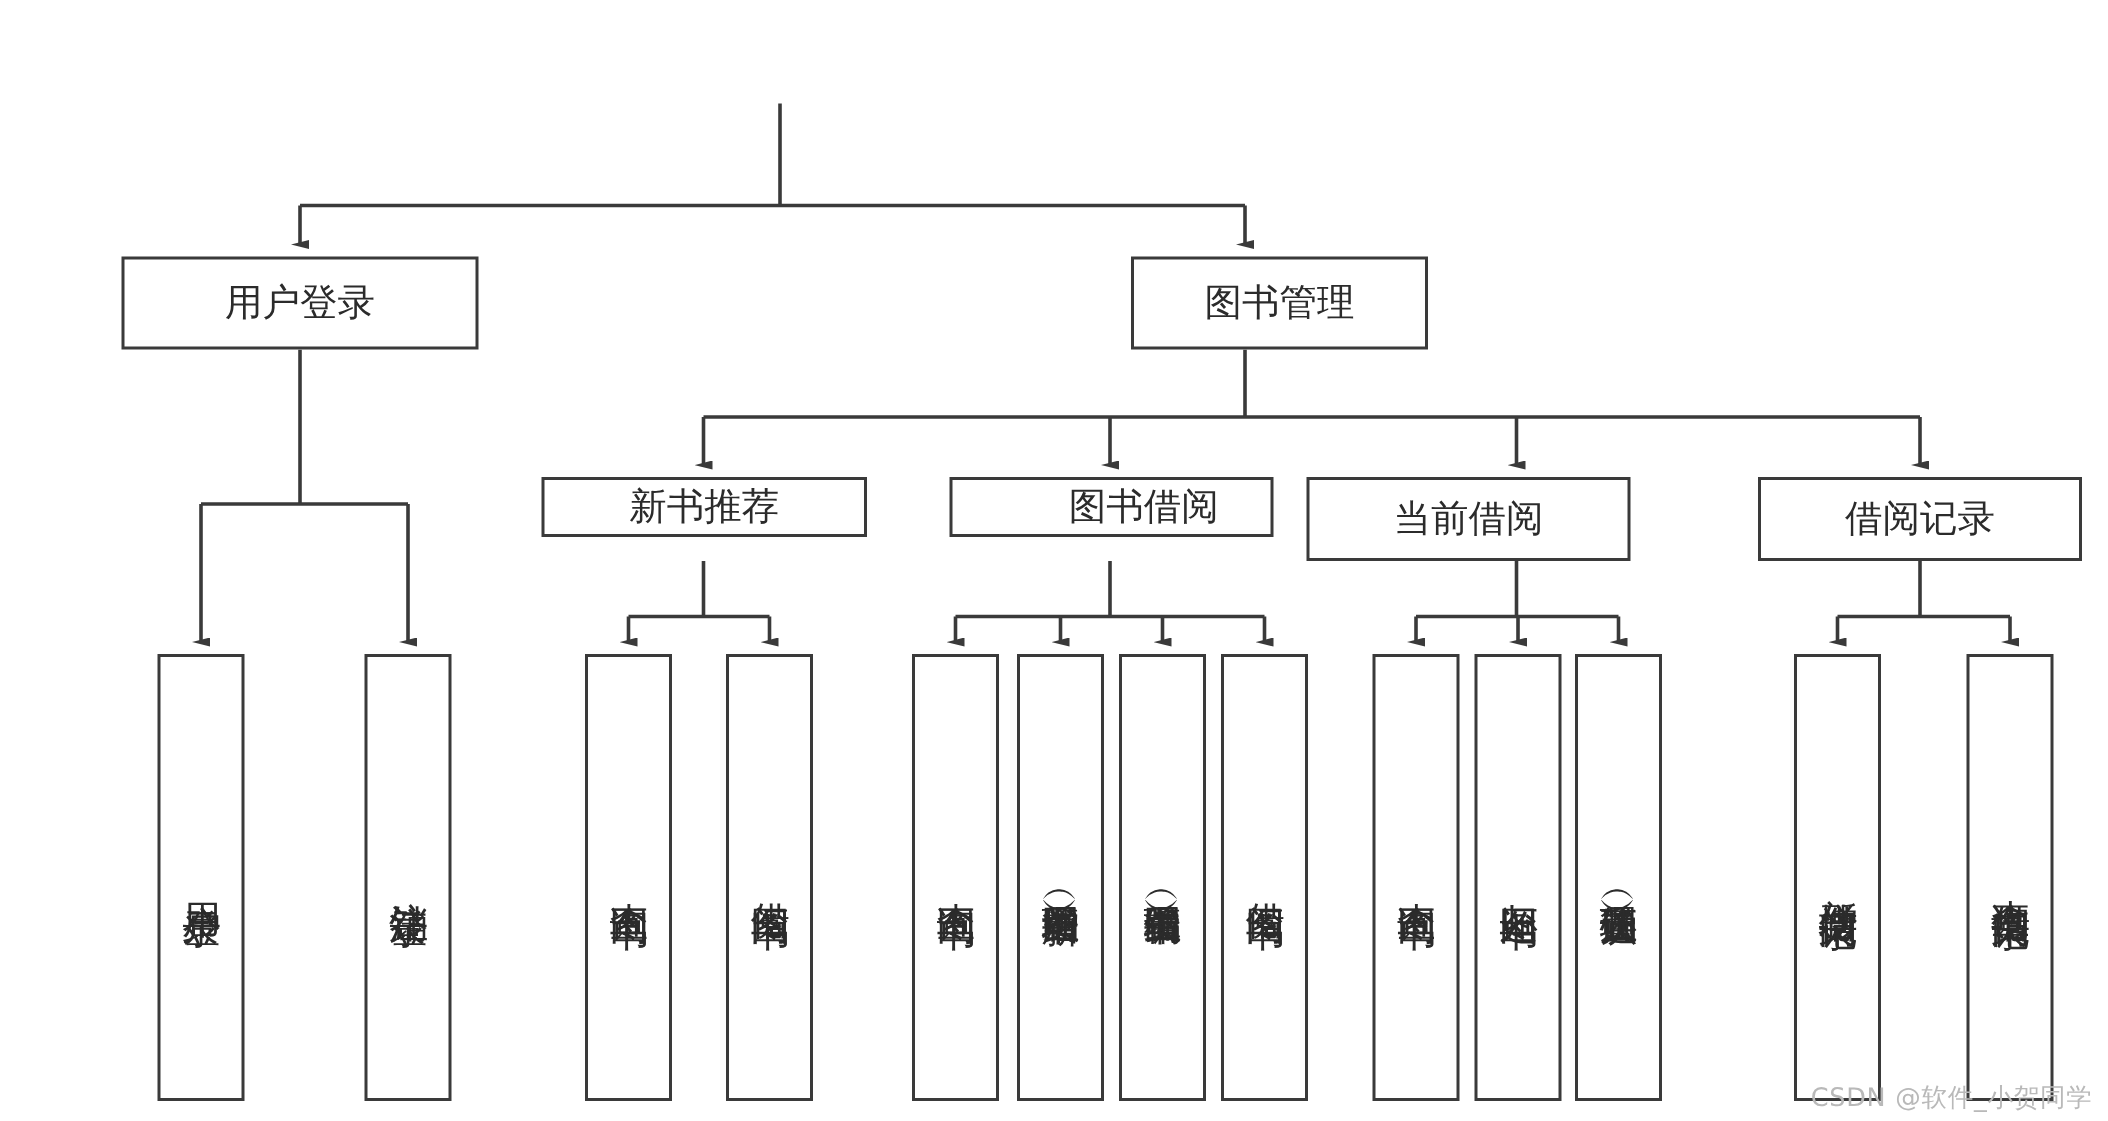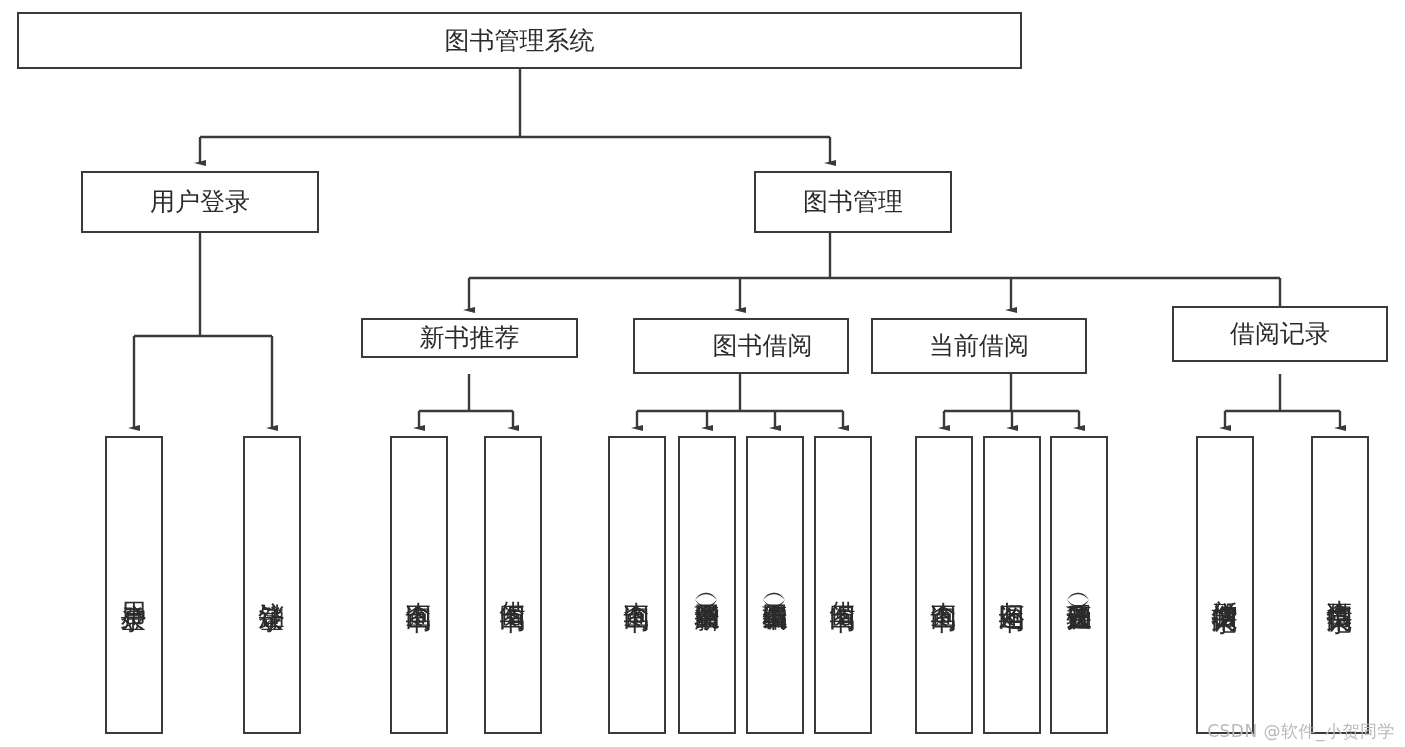--- a/index.html
+++ b/index.html
@@ -122,41 +122,38 @@
       <path d="M1012,411 L1012,428" marker-end="url(#arrow)"></path>
       <path d="M1079,411 L1079,428" marker-end="url(#arrow)"></path>
 
       <path d="M1280,374 L1280,411"></path>
       <path d="M1225,411 L1340,411"></path>
       <path d="M1225,411 L1225,428" marker-end="url(#arrow)"></path>
       <path d="M1340,411 L1340,428" marker-end="url(#arrow)"></path>
     </g>
   </svg>
 
-  <div class="node horiz" style="left:17px; top:12px; width:1005px; height:57px;">
-    <span class="node-label">图书管理系统</span>
-  </div>
 
   <div class="node horiz" style="left:81px; top:171px; width:238px; height:62px;">
     <span class="node-label">用户登录</span>
   </div>
   <div class="node horiz" style="left:754px; top:171px; width:198px; height:62px;">
     <span class="node-label">图书管理</span>
   </div>
 
   <div class="node horiz" style="left:361px; top:318px; width:217px; height:40px;">
     <span class="node-label">新书推荐</span>
   </div>
-  <div class="node horiz" style="left:633px; top:318px; width:216px; height:56px;padding-left:43px;">
+  <div class="node horiz" style="left:633px; top:318px; width:216px; height:40px;padding-left:43px;">
     <span class="node-label">图书借阅</span>
   </div>
   <div class="node horiz" style="left:871px; top:318px; width:216px; height:56px;">
     <span class="node-label">当前借阅</span>
   </div>
-  <div class="node horiz" style="left:1172px; top:306px; width:216px; height:56px;">
+  <div class="node horiz" style="left:1172px; top:318px; width:216px; height:56px;">
     <span class="node-label">借阅记录</span>
   </div>
 
   <div class="node vert" style="left:105px; top:436px; width:58px; height:298px;">
     <span class="node-label">用户登录</span>
   </div>
   <div class="node vert" style="left:243px; top:436px; width:58px; height:298px;">
     <span class="node-label">注销登录</span>
   </div>
 

